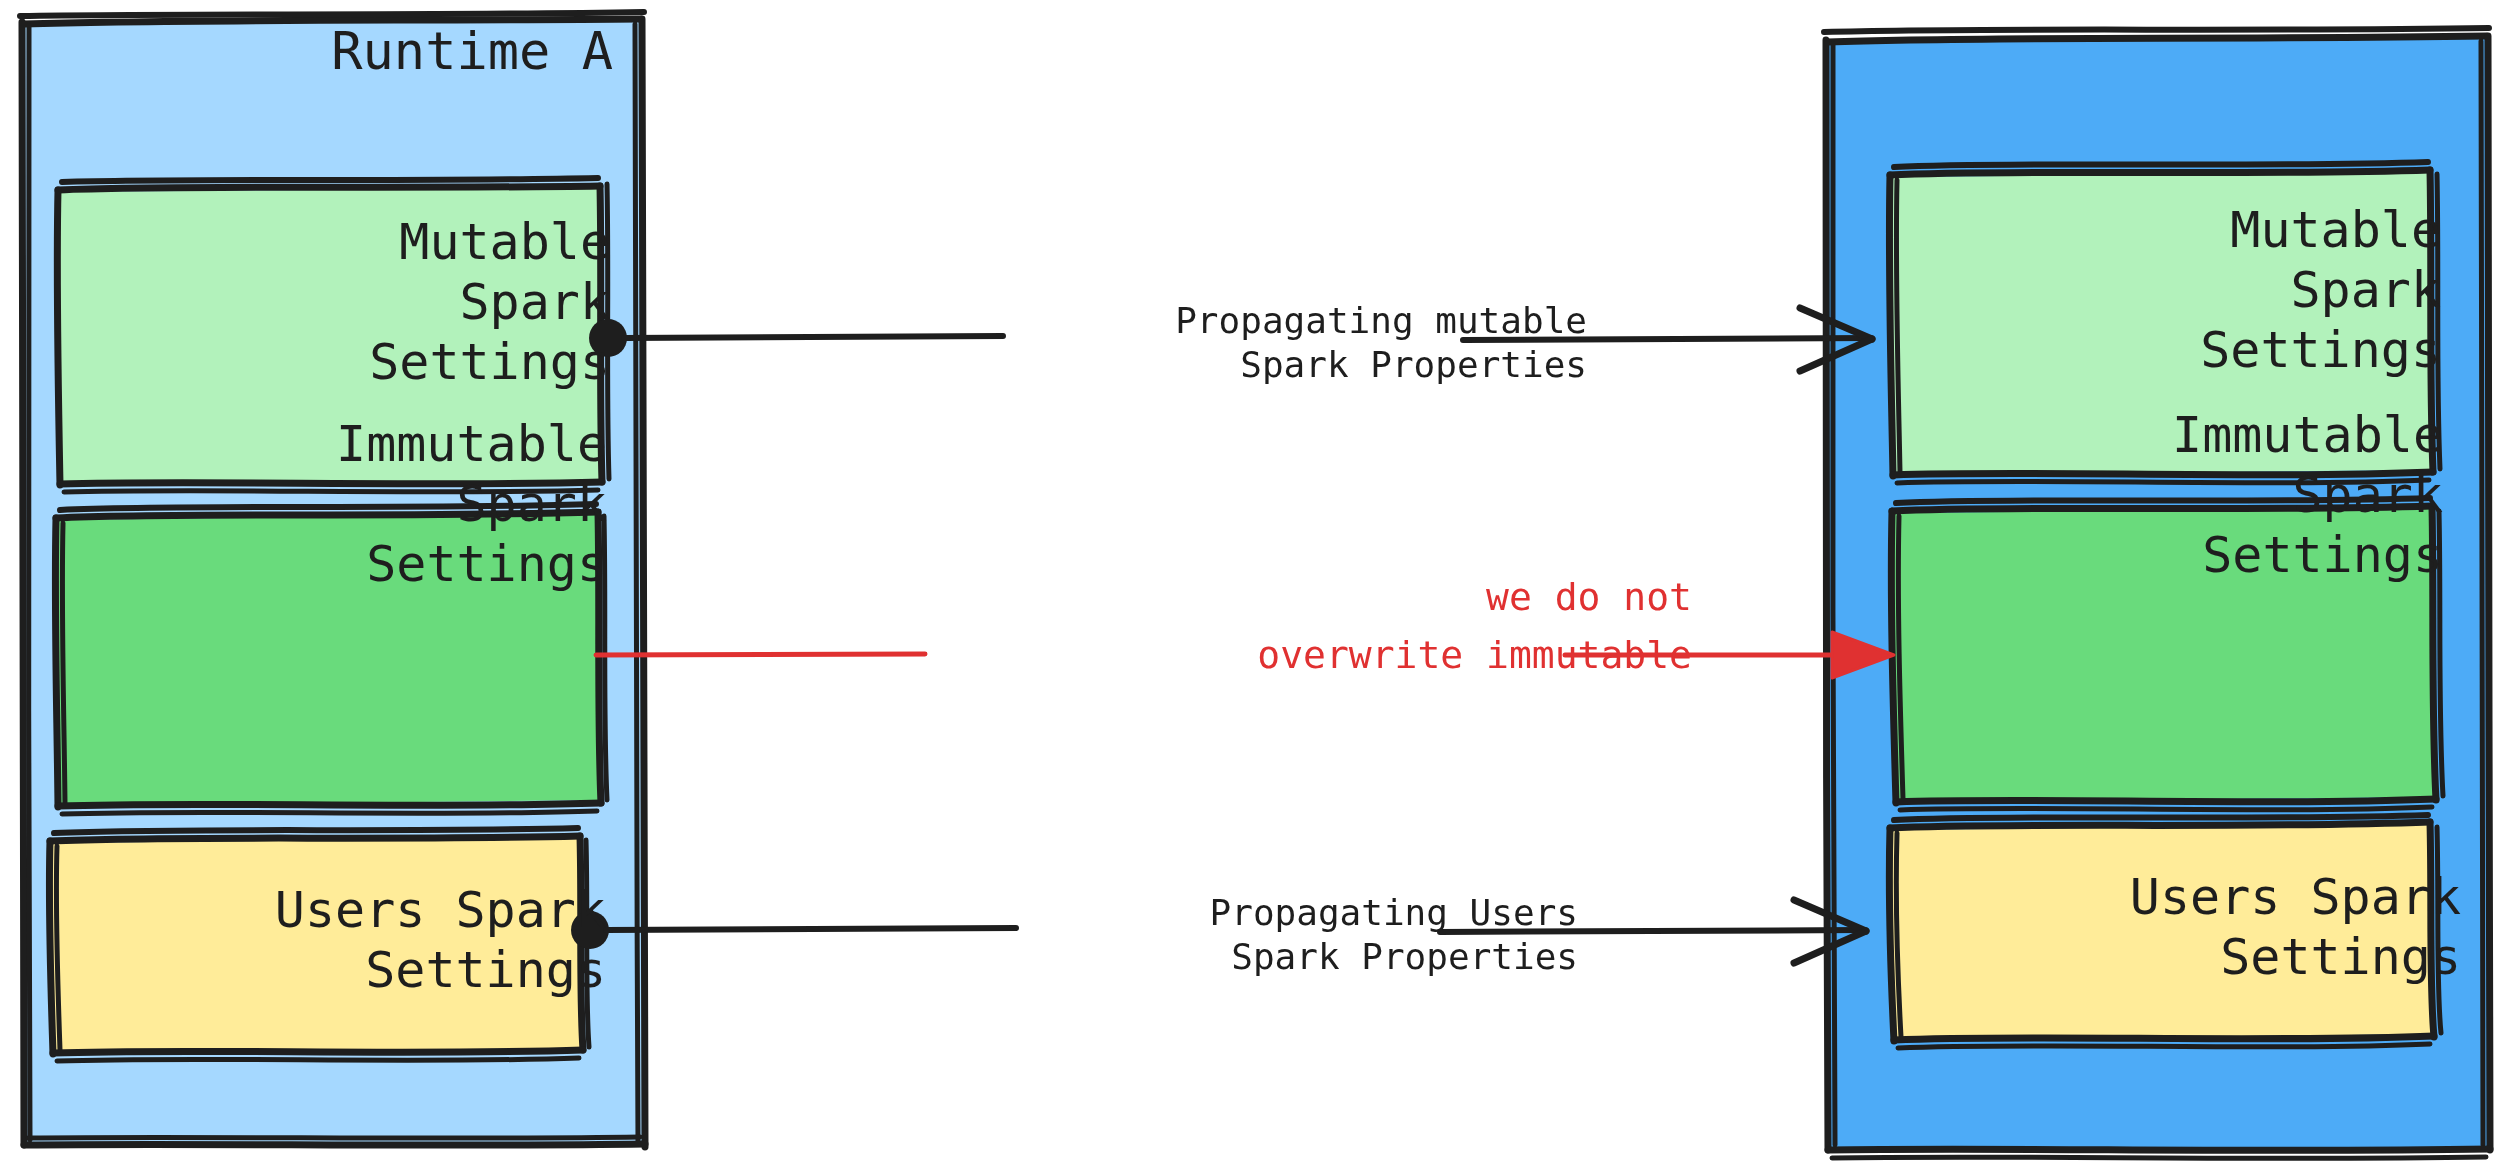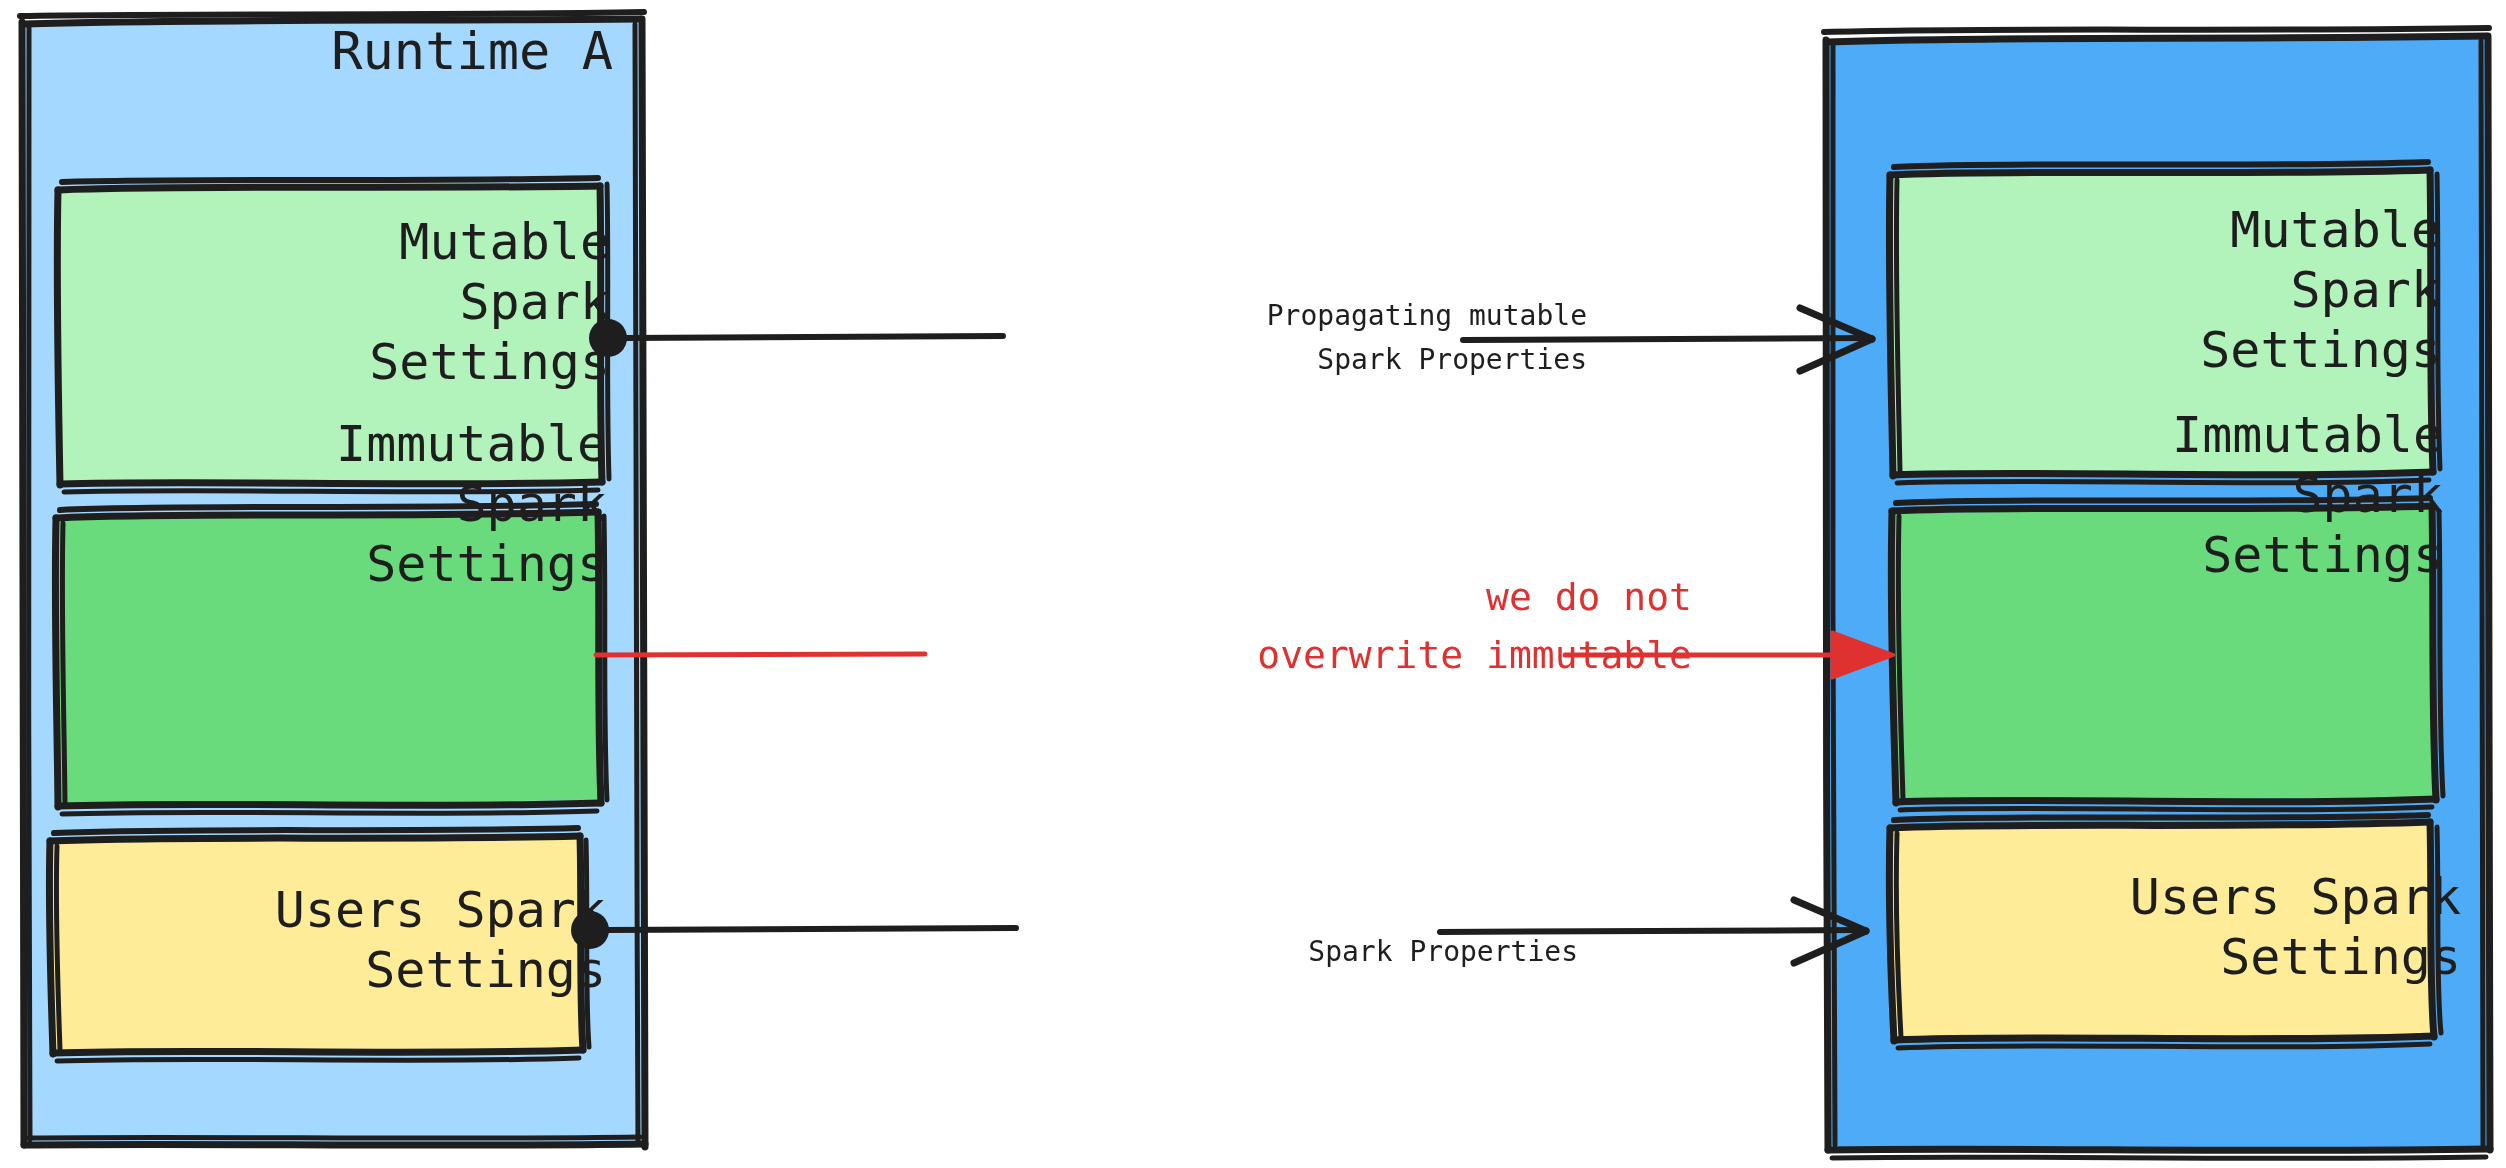--- a/index.html
+++ b/index.html
@@ -39,21 +39,21 @@
   }
   .panel-title {
     font-size: 52px;
     font-weight: 400;
   }
   .box-label {
     font-size: 50px;
     font-weight: 400;
   }
   .arrow-label {
-    font-size: 28px;
+    font-size: 36px;
     line-height: 1.30;
     font-weight: 400;
   }
   .arrow-label.red {
     color: #e03131;
     font-size: 38px;
     line-height: 1.30;
   }
 
   
@@ -210,15 +210,16 @@
 
   <div class="txt box-label c" style="left:2161px; top:867px; width:600px;">Users Spark</div>
   <div class="txt box-label c" style="left:2161px; top:927px; width:600px;">Settings</div>
 
   <div class="txt arrow-label c" style="left:1237px; top:298px; width:700px;">Propagating mutable</div>
   <div class="txt arrow-label c" style="left:1237px; top:342px; width:700px;">Spark Properties</div>
 
   <div class="txt arrow-label red c" style="left:1242px; top:573px; width:900px;">we do not</div>
   <div class="txt arrow-label red c" style="left:1242px; top:631px; width:900px;">overwrite immutable</div>
 
+  <div class="txt arrow-label c" style="left:1228px; top:890px; width:700px;">Propagating Users</div>
   <div class="txt arrow-label c" style="left:1228px; top:934px; width:700px;">Spark Properties</div>
 
 </div>
 
 </body></html>

